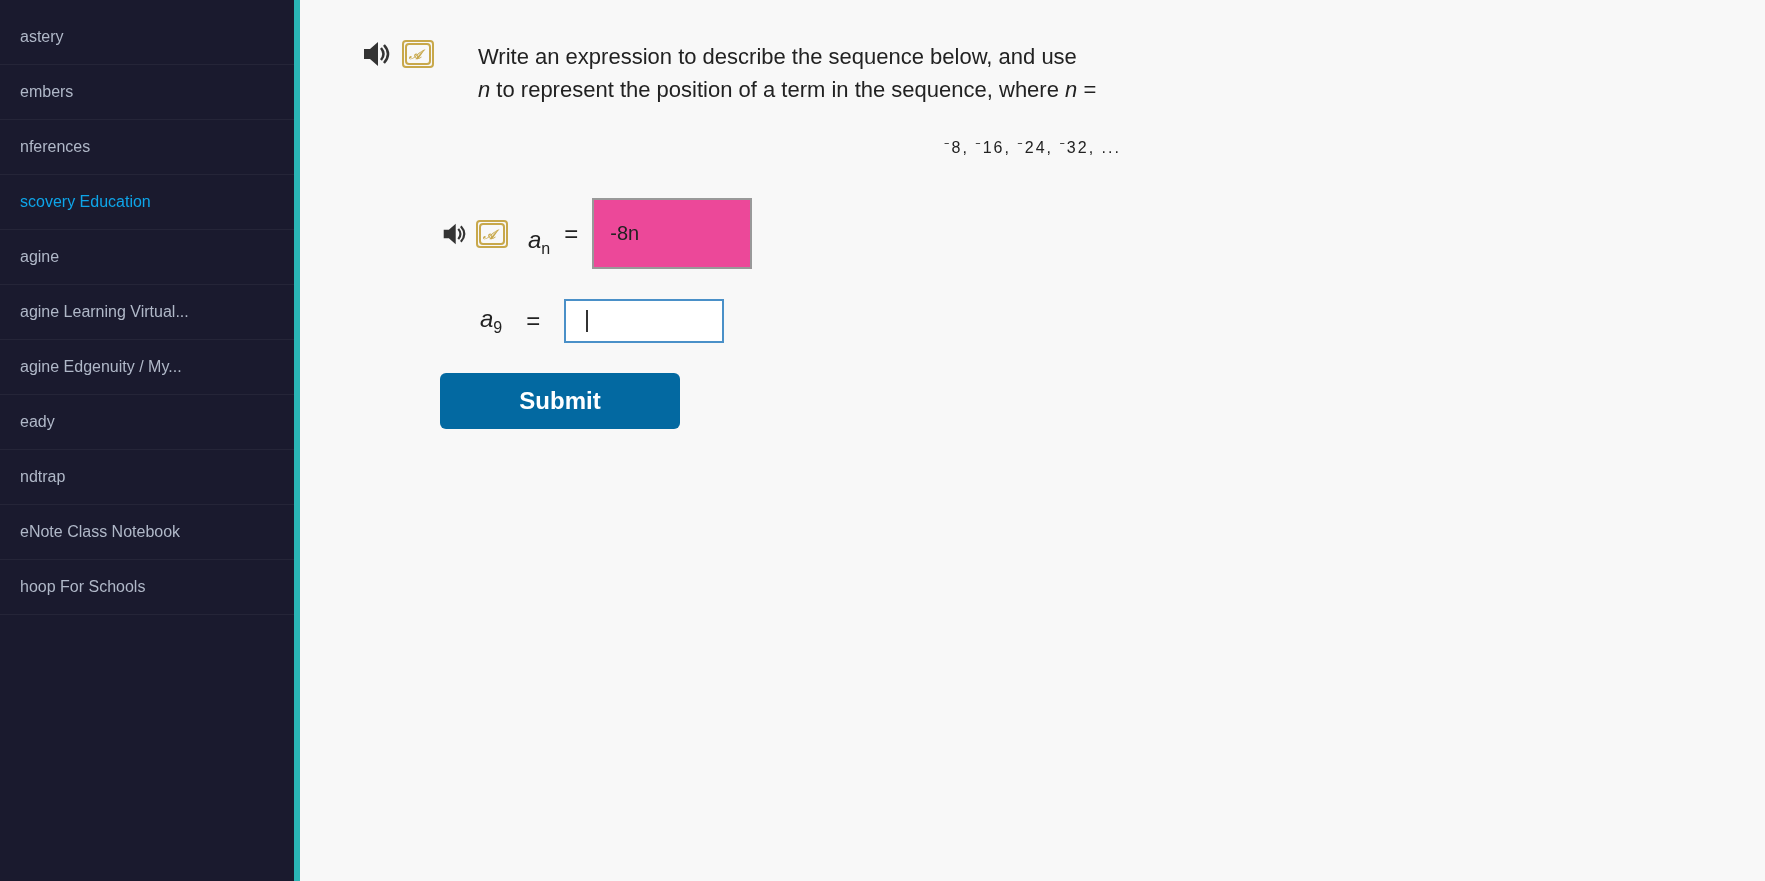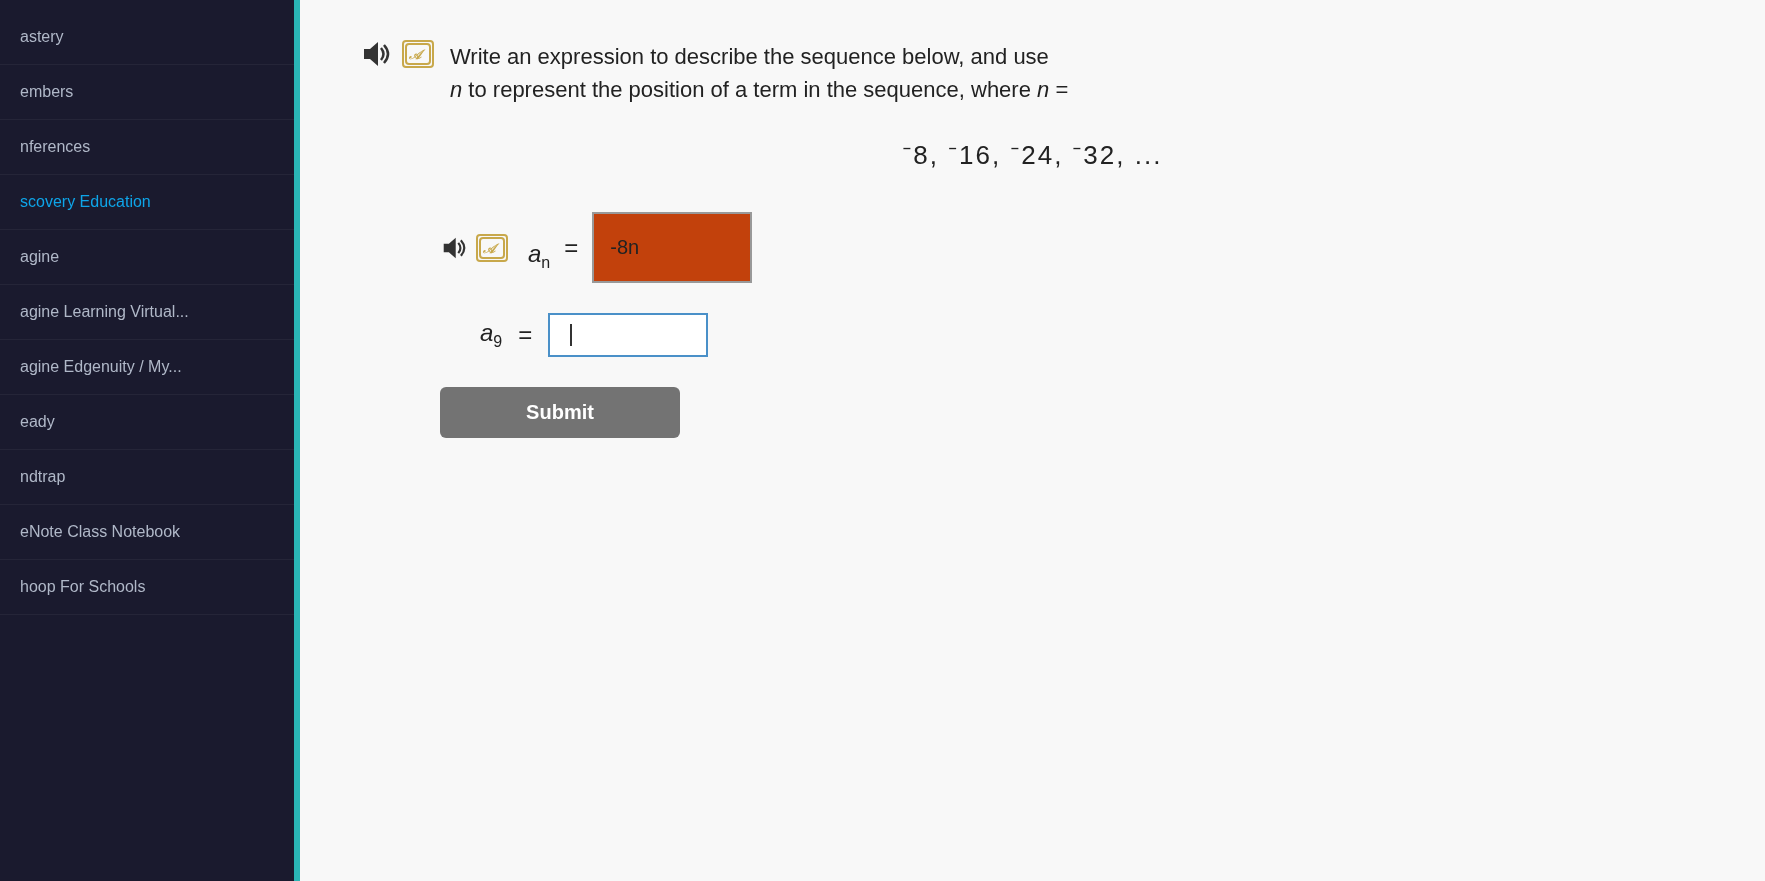--- a/index.html
+++ b/index.html
@@ -86,21 +86,21 @@
       border-radius: 4px;
       font-size: 13px;
       color: #c8a84b;
       justify-content: center;
       font-weight: bold;
       flex-shrink: 0;
       margin-right: 6px;
     }
 
     .sequence-display {
-      font-size: 26px;
+      font-size: 16px;
       color: #222;
       text-align: center;
       margin: 30px 0 40px 0;
       letter-spacing: 2px;
     }
 
     .formula-row {
       display: flex;
       align-items: center;
       gap: 14px;
@@ -111,21 +111,21 @@
     }
 
     .formula-row .icons-group {
       display: inline-flex;
       align-items: center;
       gap: 8px;
     }
 
     .answer-box {
       border: 2px solid #999;
-      background: #c2410c;
+      background: #ec4899;
       padding: 22px 16px;
       font-size: 20px;
       min-width: 160px;
       color: #222;
     }
 
     .answer-box-blue {
       border: 2px solid #4a90c8;
       background: #fff;
       padding: 6px 16px;
@@ -142,36 +142,36 @@
       width: 2px;
       height: 22px;
       background: #333;
       margin-left: 4px;
       vertical-align: middle;
     }
 
     .submit-btn {
       display: block;
       margin: 30px 0 0 80px;
-      background: #737373;
+      background: #0369a1;
       color: #fff;
-      font-size: 20px;
+      font-size: 24px;
       font-weight: bold;
       border: none;
       border-radius: 6px;
       padding: 14px 60px;
       cursor: pointer;
       min-width: 240px;
       text-align: center;
     }
 
     .a9-row {
       display: flex;
       align-items: center;
-      gap: 16px;
+      gap: 24px;
       margin-bottom: 30px;
       font-size: 22px;
       color: #222;
       padding-left: 120px;
     }
   </style>
 </head>
 <body>
 
 <div class="sidebar">
@@ -222,21 +222,21 @@
         <path d="M21,8 Q26,14 21,20" stroke="#333" stroke-width="2.5" fill="none"></path>
         <path d="M24,5 Q32,14 24,23" stroke="#333" stroke-width="2.5" fill="none"></path>
       </svg>
     </span>
     <span class="translate-icon">
       <svg width="26" height="22" viewBox="0 0 26 22" fill="none">
         <rect x="1" y="1" width="24" height="20" rx="3" stroke="#c8a84b" stroke-width="2" fill="none"></rect>
         <text x="4" y="16" font-size="13" fill="#c8a84b" font-style="italic" font-family="serif">𝒜</text>
       </svg>
     </span>
-    <span style="font-size:22px; color:#222;">
+    <span style="font-size:22px; color:#222;margin-left:28px;">
       Write an expression to describe the sequence below, and use
       <br>
       <em>n</em> to represent the position of a term in the sequence, where <em>n</em> =
     </span>
   </div>
 
   <div class="sequence-display">
     <span>⁻8, ⁻16, ⁻24, ⁻32, ...</span>
   </div>
 

